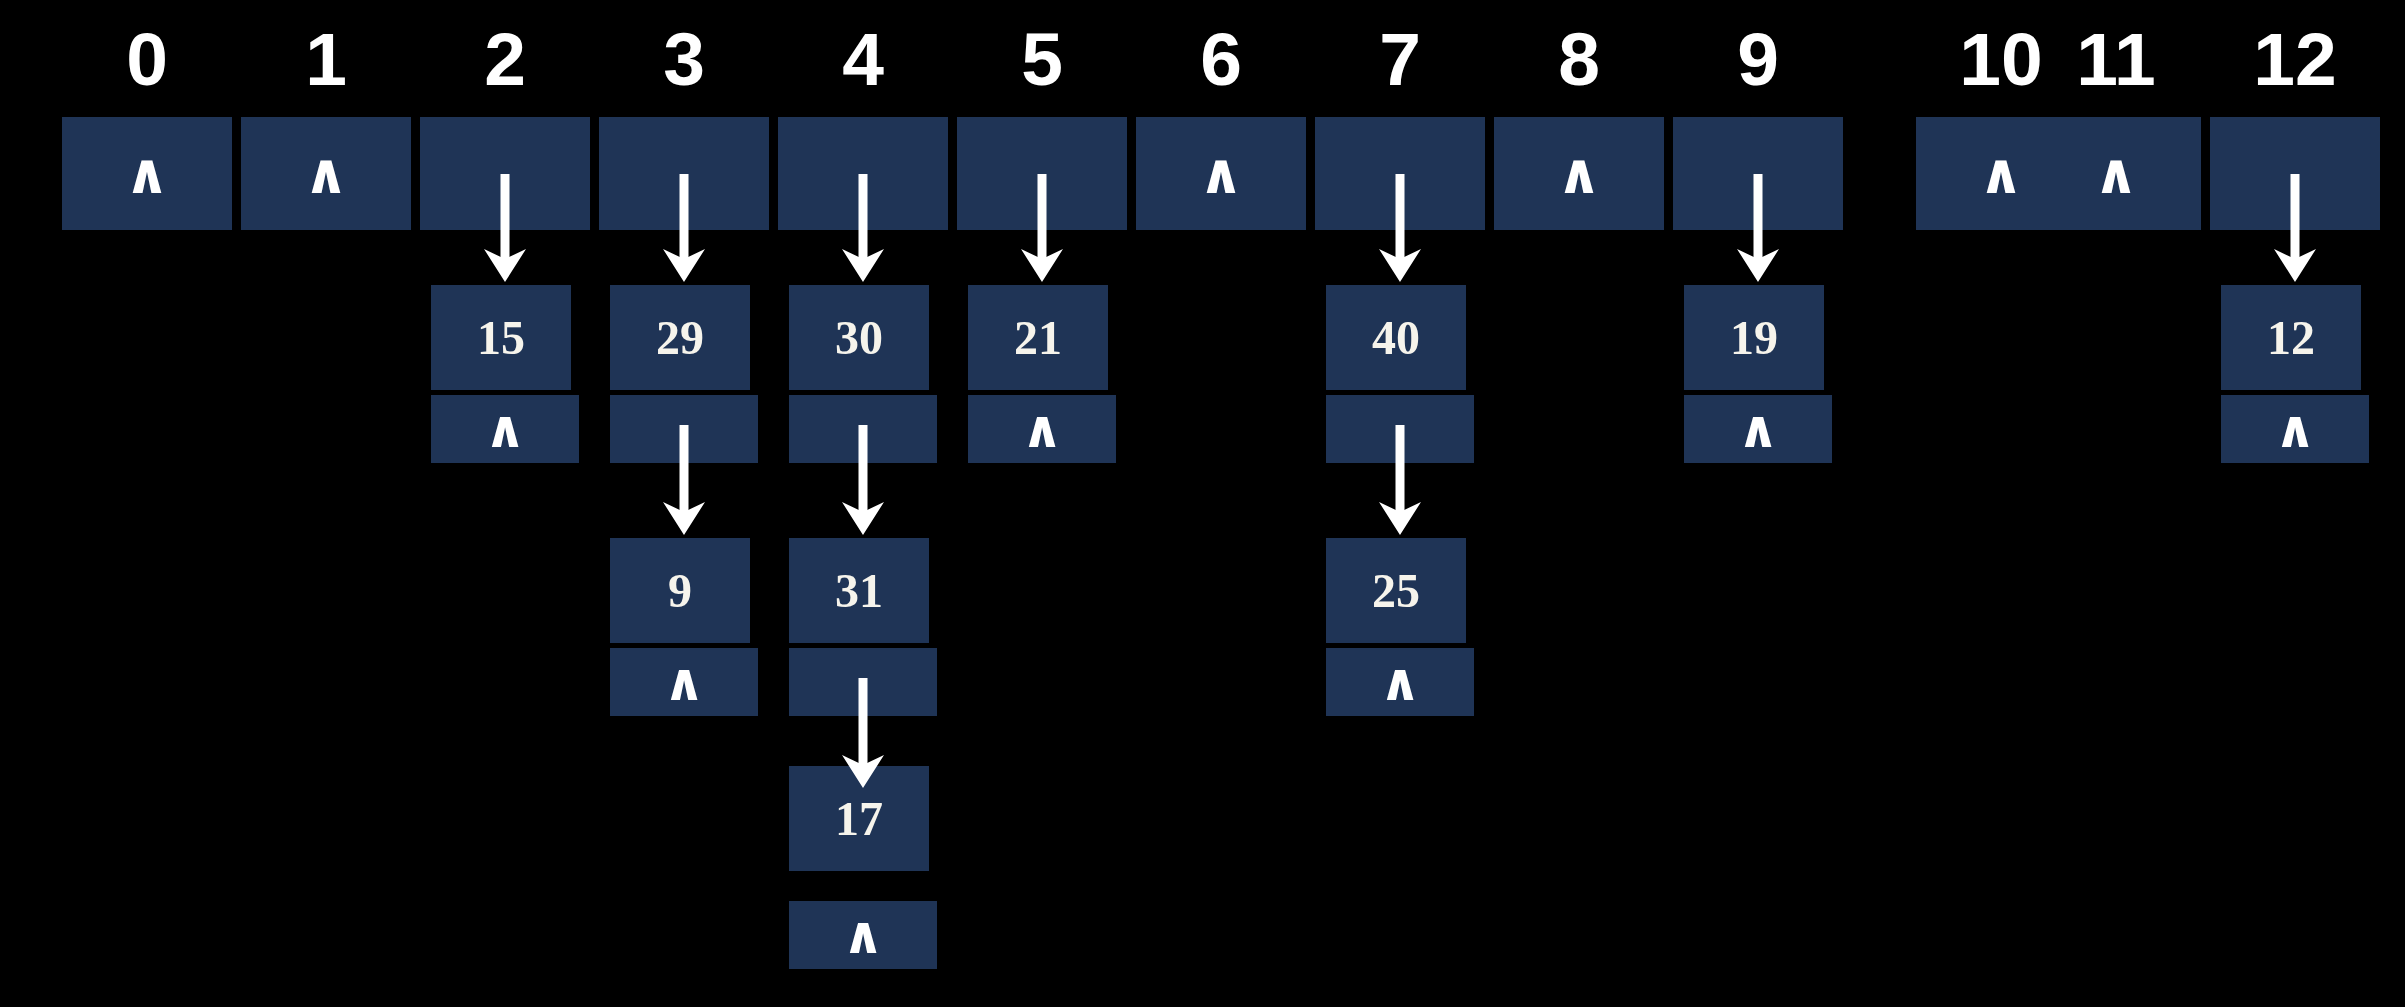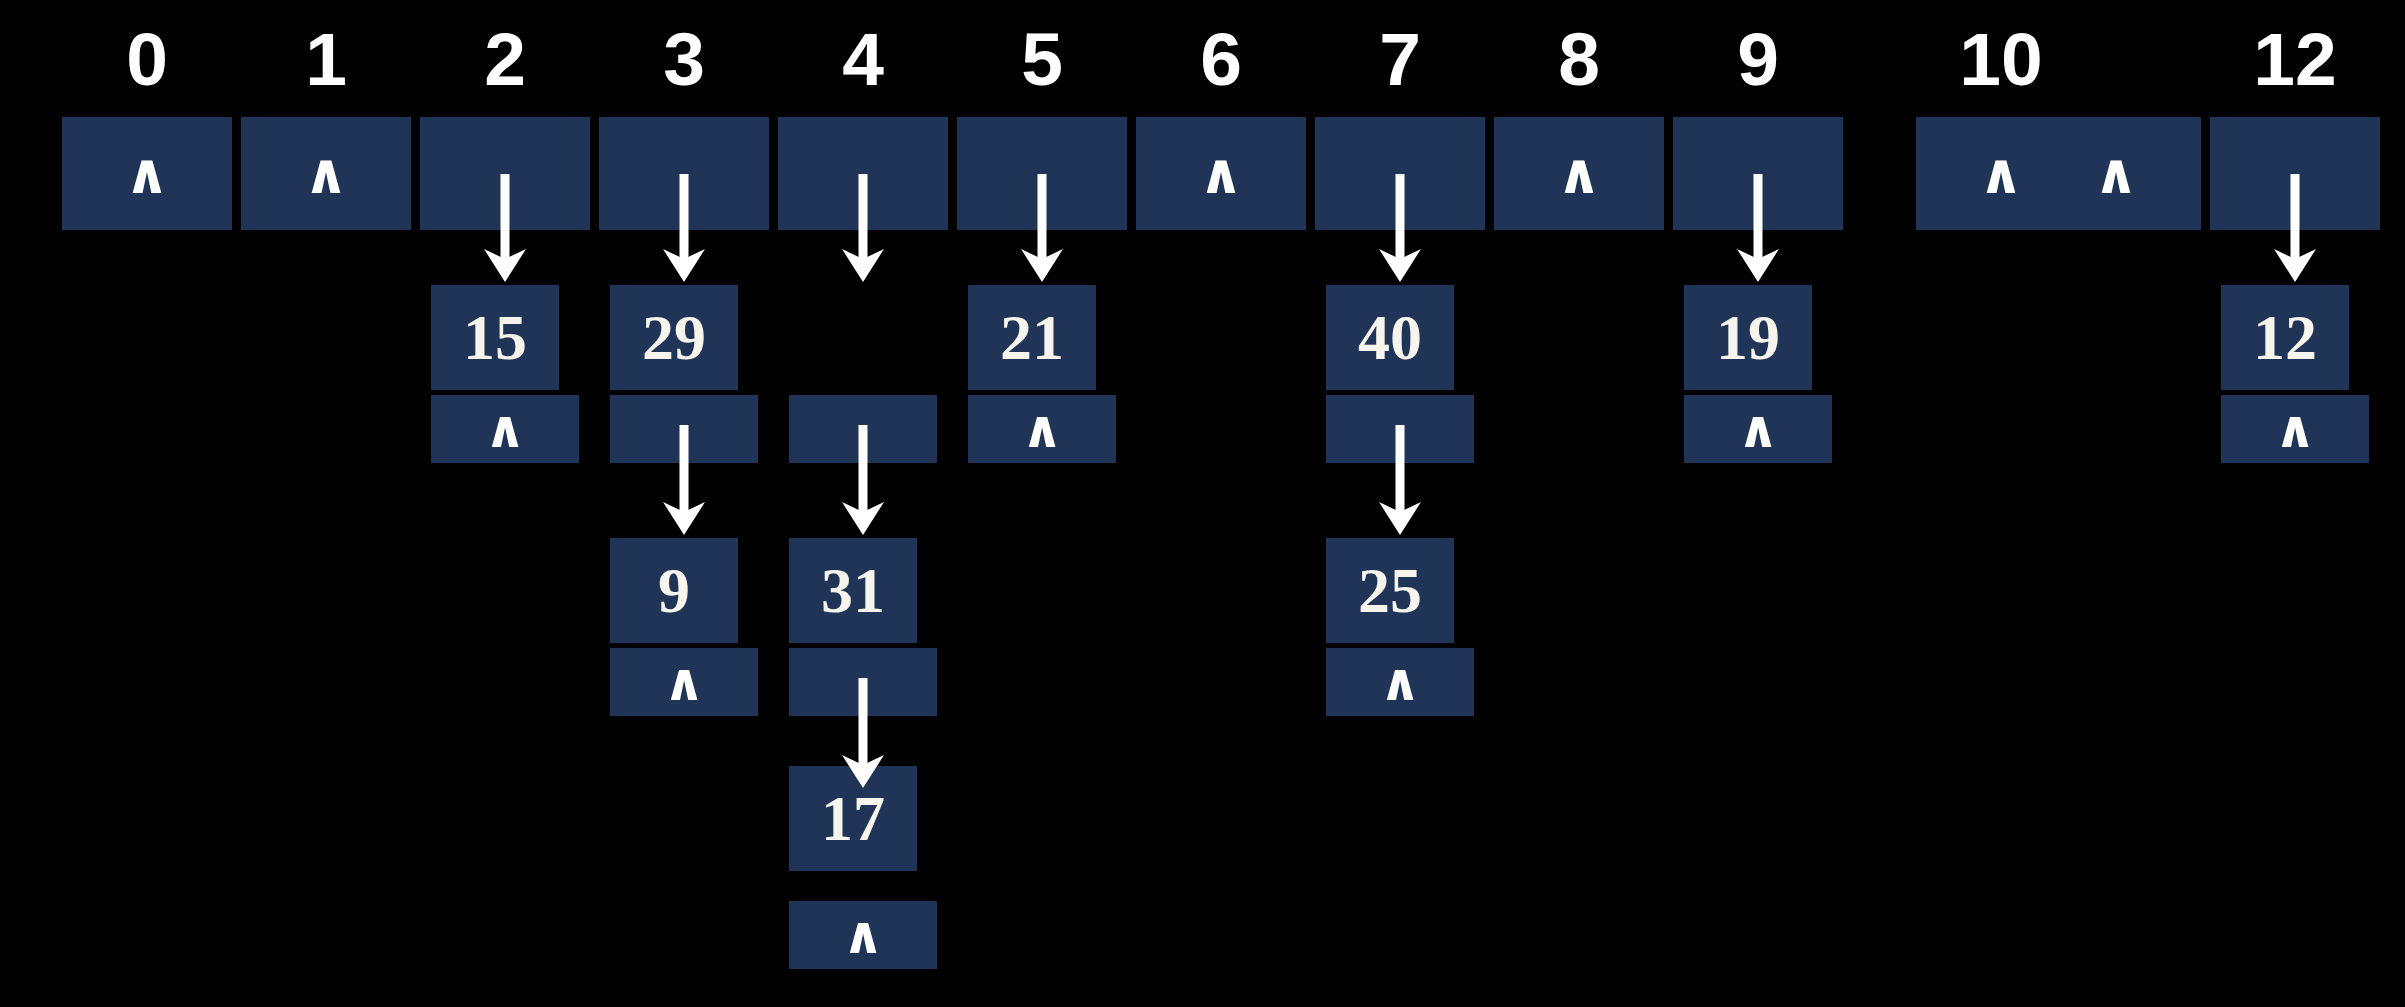--- a/index.html
+++ b/index.html
@@ -19,23 +19,23 @@
     color:var(--labelText,#fff);
   }
   .box{
     position:absolute;
     background:var(--box,#1f3456);
     display:flex;align-items:center;justify-content:center;
     z-index:1;
   }
   .bucket{top:117px;left:0;width:170px;height:113px;}
   .nval{
-    left:11px;width:128px;height:105px;
+    left:11px;width:140px;height:105px;
     font-family:"Liberation Serif",serif;
-    font-weight:bold;font-size:64px;
+    font-weight:bold;font-size:48px;
     color:var(--valueText,#f6f4ec);
   }
   .nptr{left:11px;width:148px;height:68px;}
   .nul{
     font-family:"DejaVu Sans",sans-serif;
     font-weight:bold;font-size:56px;line-height:1;
     color:var(--labelText,#f2f3f5);
   }
   .nptr .nul{font-size:52px;}
   .arrow{position:absolute;left:55px;z-index:2;display:block;}
@@ -86,20 +86,21 @@
         <span class="nul">∧</span>
       </div>
     </div>
     <div class="col" style="left:778px">
       <div class="blabel">4</div>
       <div class="box bucket"></div>
       <svg class="arrow" style="top:174px" width="60" height="108" viewBox="0 0 60 108">
             <rect x="25.5" y="0" width="9" height="86" fill="#ffffff"></rect>
             <path d="M30 108 L9 75 L30 85 L51 75 Z" fill="#ffffff"></path>
           </svg>
+      <div class="box nval" style="top:285px">30</div>
       <div class="box nptr" style="top:395px"></div>
       <svg class="arrow" style="top:425px" width="60" height="110" viewBox="0 0 60 110">
             <rect x="25.5" y="0" width="9" height="88" fill="#ffffff"></rect>
             <path d="M30 110 L9 77 L30 87 L51 77 Z" fill="#ffffff"></path>
           </svg>
       <div class="box nval" style="top:538px">31</div>
       <div class="box nptr" style="top:648px"></div>
       <svg class="arrow" style="top:678px" width="60" height="110" viewBox="0 0 60 110">
             <rect x="25.5" y="0" width="9" height="88" fill="#ffffff"></rect>
             <path d="M30 110 L9 77 L30 87 L51 77 Z" fill="#ffffff"></path>
@@ -163,20 +164,21 @@
         <span class="nul">∧</span>
       </div>
     </div>
     <div class="col" style="left:1916px">
       <div class="blabel">10</div>
       <div class="box bucket">
         <span class="nul">∧</span>
       </div>
     </div>
     <div class="col" style="left:2031px">
+      <div class="blabel">11</div>
       <div class="box bucket">
         <span class="nul">∧</span>
       </div>
     </div>
     <div class="col" style="left:2210px">
       <div class="blabel">12</div>
       <div class="box bucket"></div>
       <svg class="arrow" style="top:174px" width="60" height="108" viewBox="0 0 60 108">
             <rect x="25.5" y="0" width="9" height="86" fill="#ffffff"></rect>
             <path d="M30 108 L9 75 L30 85 L51 75 Z" fill="#ffffff"></path>

